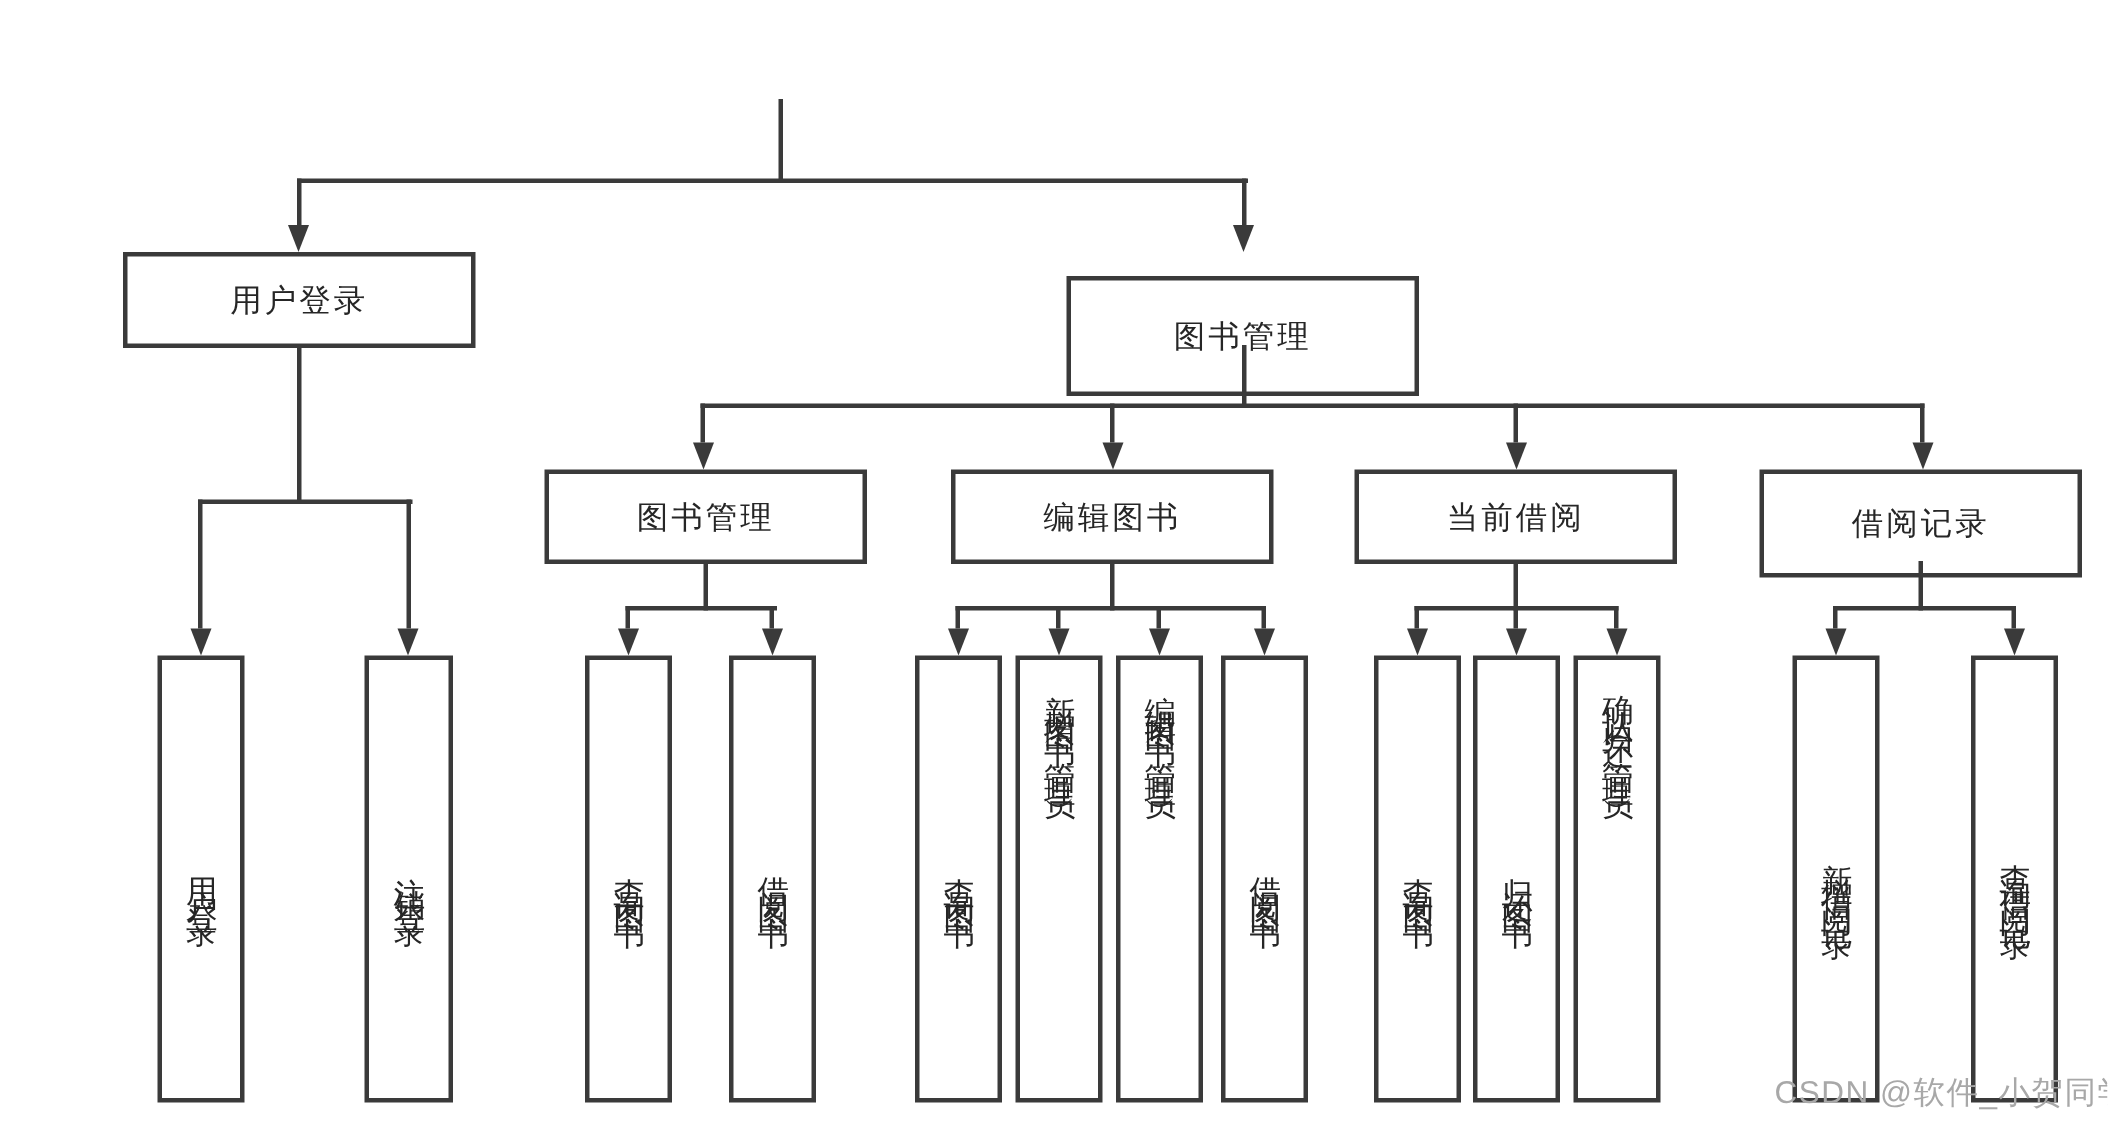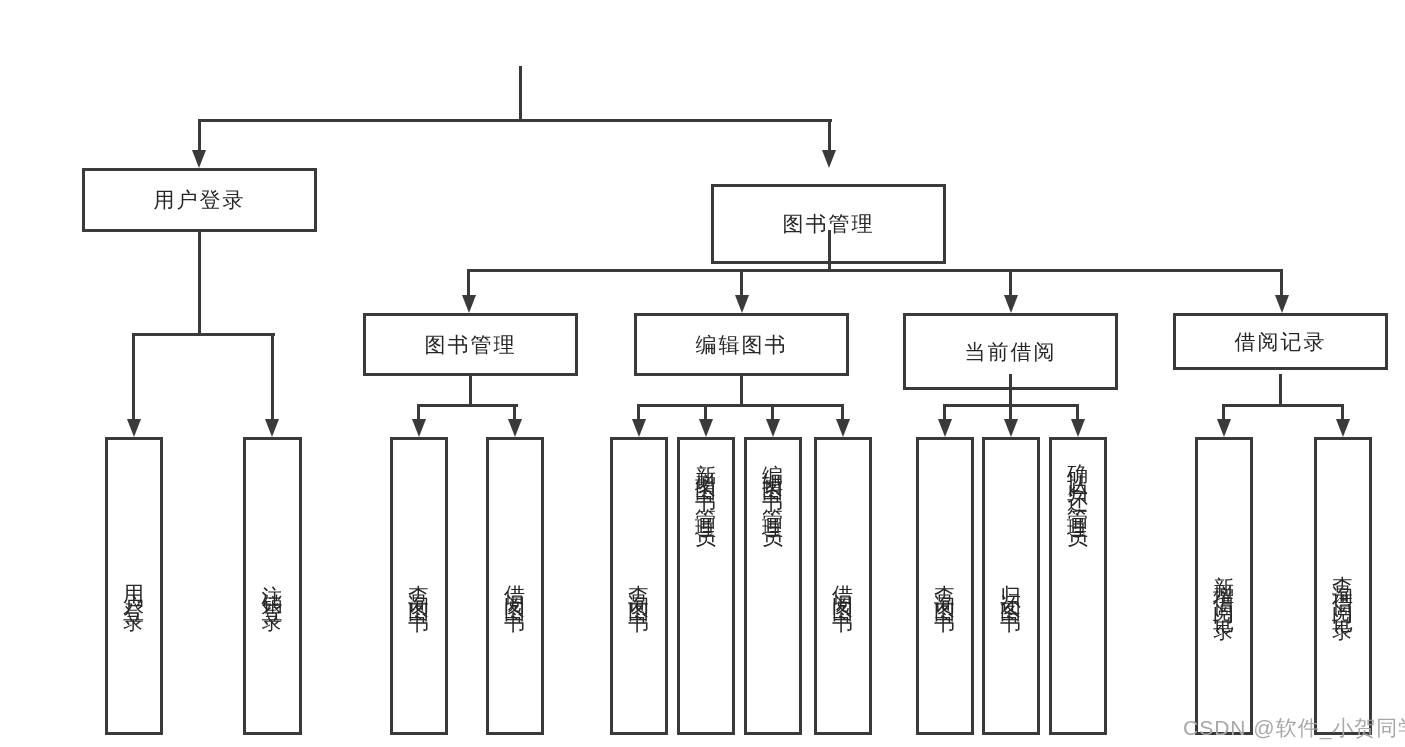--- a/index.html
+++ b/index.html
@@ -71,24 +71,24 @@
   <div class="box" style="left:711px;top:184px;width:235px;height:80px">
     <span class="h-label">图书管理</span>
   </div>
 
   <div class="box" style="left:363px;top:313px;width:215px;height:63px">
     <span class="h-label">图书管理</span>
   </div>
   <div class="box" style="left:634px;top:313px;width:215px;height:63px">
     <span class="h-label">编辑图书</span>
   </div>
-  <div class="box" style="left:903px;top:313px;width:215px;height:77px">
+  <div class="box" style="left:903px;top:313px;width:215px;height:63px">
     <span class="h-label">当前借阅</span>
   </div>
-  <div class="box" style="left:1173px;top:313px;width:215px;height:57px">
+  <div class="box" style="left:1173px;top:313px;width:215px;height:72px">
     <span class="h-label">借阅记录</span>
   </div>
 
   <div class="box leaf" style="left:105px;top:437px;width:58px;height:298px">
     <span class="vtext">用户登录</span>
   </div>
   <div class="box leaf" style="left:243px;top:437px;width:59px;height:298px">
     <span class="vtext">注销登录</span>
   </div>
 

